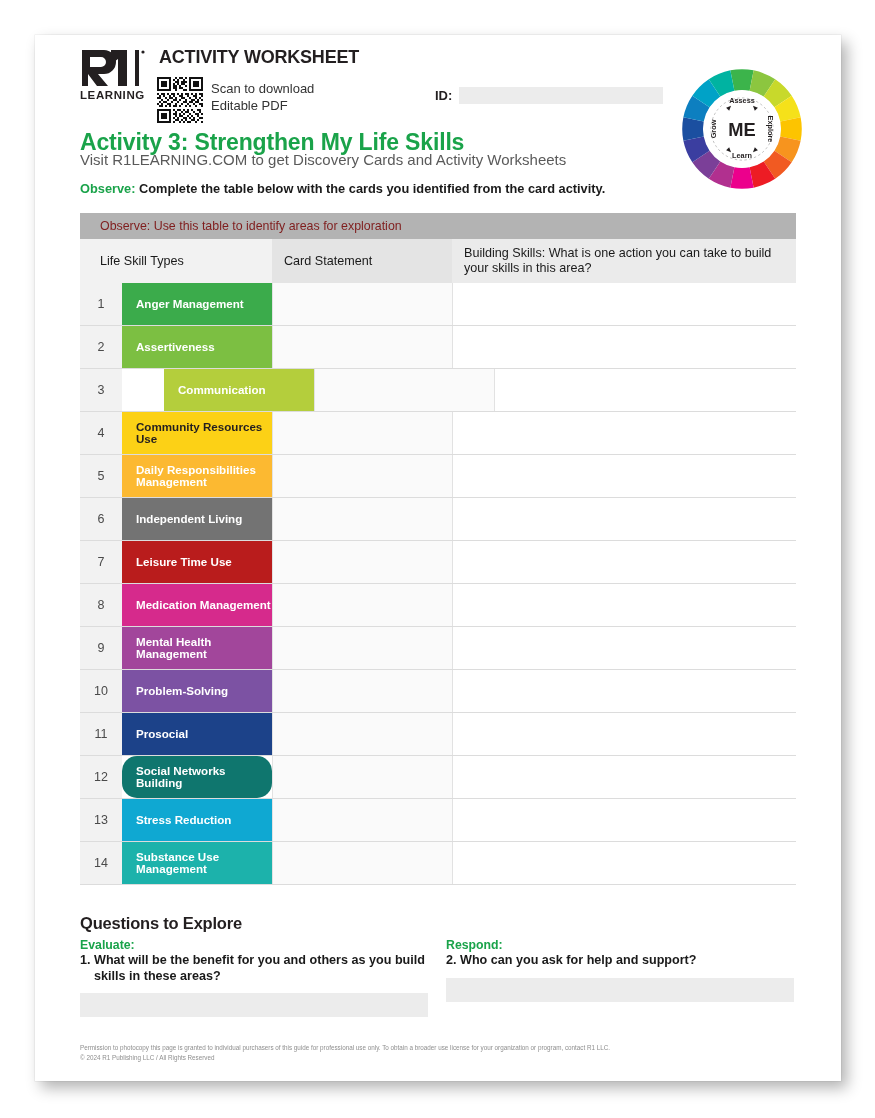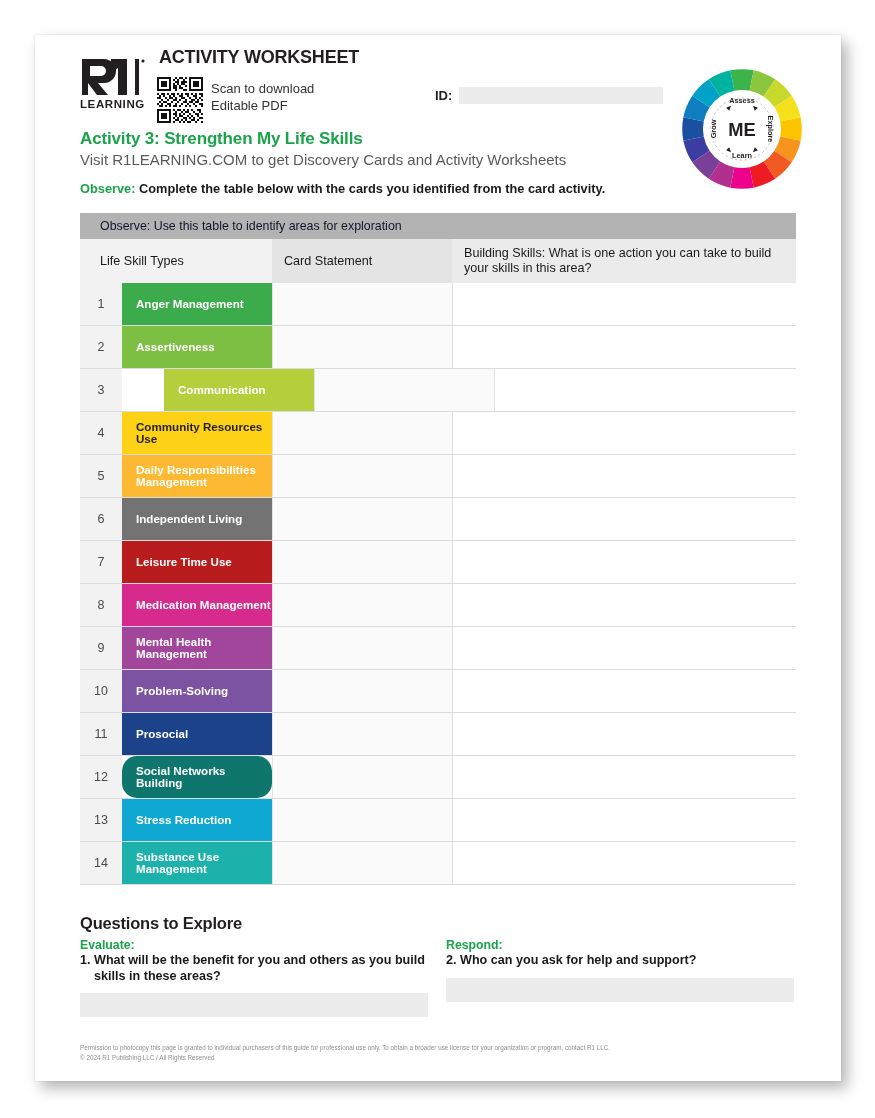--- a/index.html
+++ b/index.html
@@ -13,21 +13,21 @@
     position: absolute;
     left: 35px; top: 35px;
     width: 806px; height: 1046px;
     background: #ffffff;
     box-shadow: 6px 7px 14px rgba(0,0,0,0.30), 0 0 0 0.5px rgba(0,0,0,0.08);
   }
   .sheet { position: relative; width: 100%; height: 100%; padding: 0; }
 
   
   .header { position: relative; padding: 10px 45px 0 45px; height: 132px; }
-  .logo-block { position: absolute; left: 45px; top: 22px; width: 68px; }
+  .logo-block { position: absolute; left: 45px; top: 13px; width: 68px; }
   .logo-mark { width: 66px; height: 40px; display: block; }
   .logo-word {
     font-size: 11.5px; font-weight: bold; letter-spacing: 0.6px;
     color: #231f20; margin-top: 1px; font-family: "Liberation Sans", sans-serif;
   }
   .title-main {
     position: absolute; left: 124px; top: 12px;
     font-size: 18px; font-weight: bold; color: #231f20;
     letter-spacing: -0.2px;
   }
@@ -40,38 +40,38 @@
   .id-label { font-size: 13px; font-weight: bold; color: #231f20; margin-right: 7px; }
   .id-field {
     width: 204px; height: 17px; background: #ececec; border: none;
     outline: none; font-size: 12px; padding: 0 4px;
     font-family: "Liberation Sans", sans-serif;
   }
   .wheel { position: absolute; right: 38px; top: 33px; width: 122px; height: 122px; }
 
   .activity-title {
     position: absolute; left: 45px; top: 94px;
-    font-size: 17px; font-weight: bold; color: #1aa34a;
+    font-size: 23px; font-weight: bold; color: #1aa34a;
     letter-spacing: -0.15px;
   }
   .activity-sub {
     position: absolute; left: 45px; top: 116px;
     font-size: 15px; color: #5a5a5a;
   }
   .observe-line {
     position: absolute; left: 45px; top: 146px;
     font-size: 12.8px; color: #1a1a1a; font-weight: bold;
   }
   .observe-line .kw { color: #1aa34a; }
   .observe-line .rest { font-weight: bold; color: #1a1a1a; }
 
   
   .table-wrap { position: absolute; left: 45px; top: 178px; width: 716px; }
   .tbl-banner {
-    background: #b3b3b3; color: #0f172a;
+    background: #b3b3b3; color: #7f1d1d;
     font-size: 12.4px; padding: 6px 0 2px 20px; height: 26px;
   }
   .tbl-head { display: flex; background: #ebebeb; height: 44px; }
   .th {
     font-size: 12.6px; color: #1a1a1a; display: flex; align-items: center;
     padding: 0 12px; line-height: 15px;
   }
   .th-skill { width: 192px; background: #f2f2f2; padding-left: 20px; }
   .th-card  { width: 180px; background: #e4e4e4; }
   .th-build { flex: 1; background: #ebebeb; }

